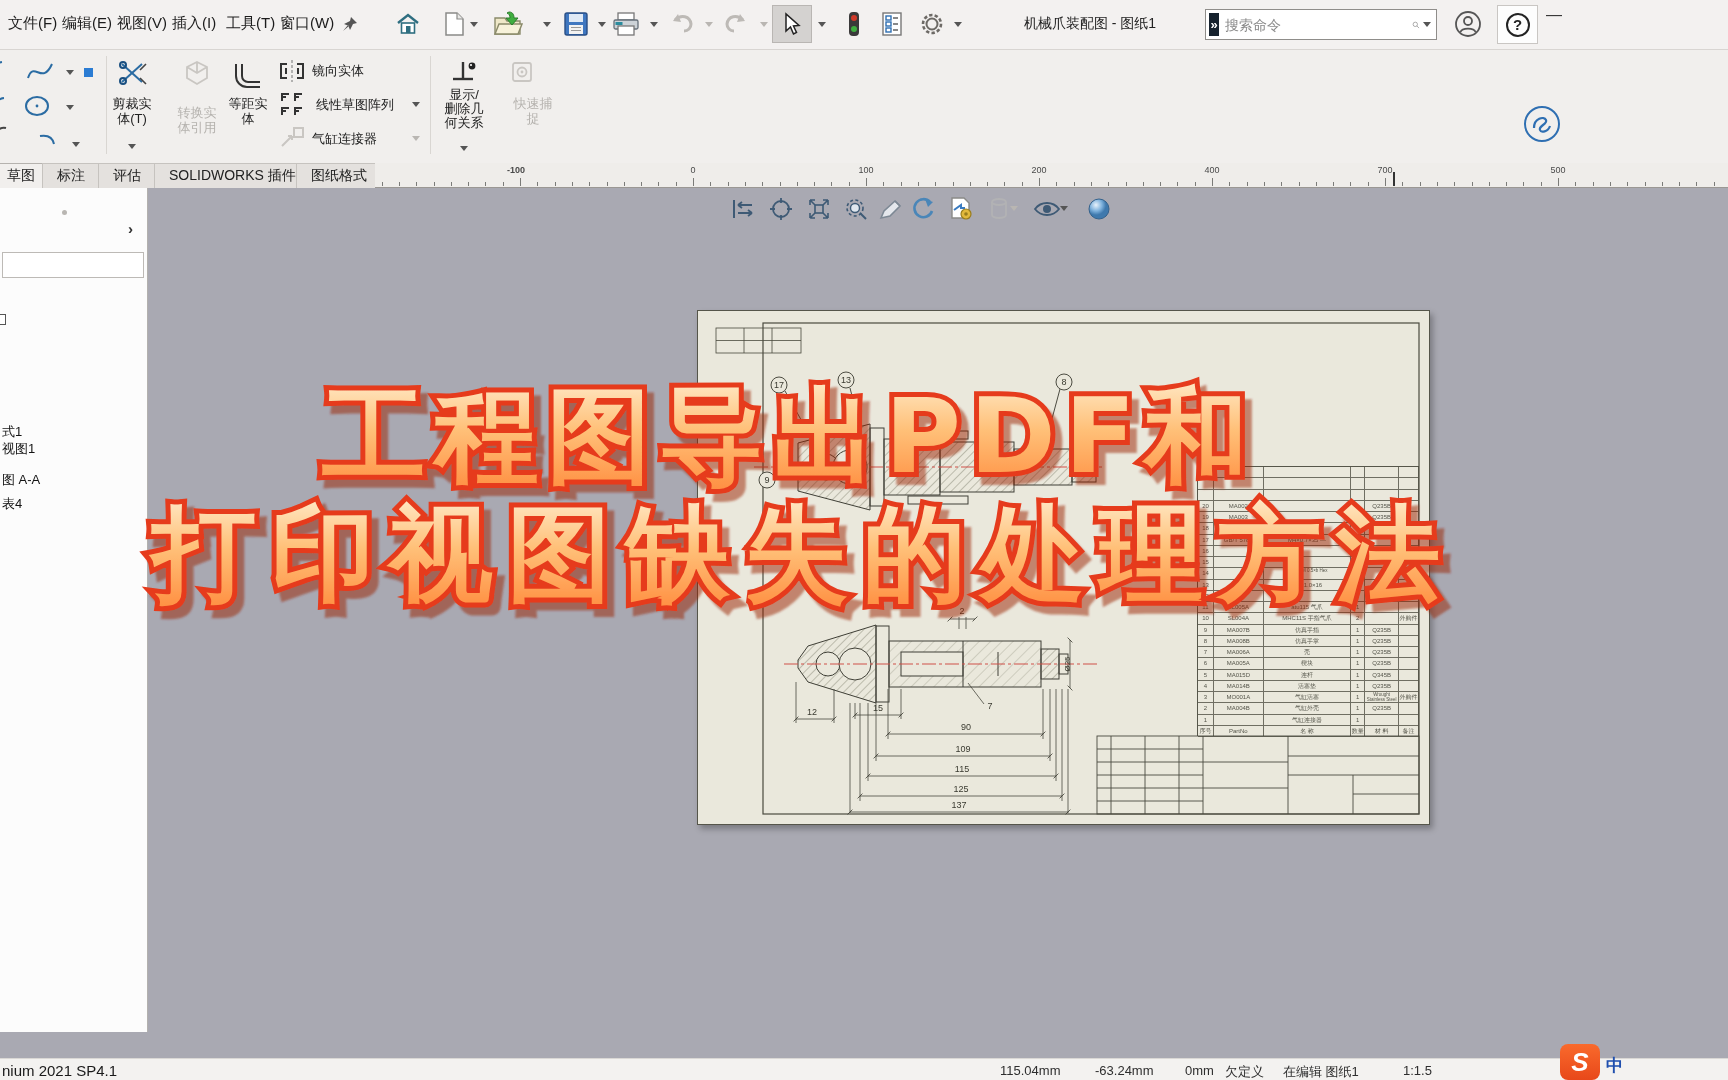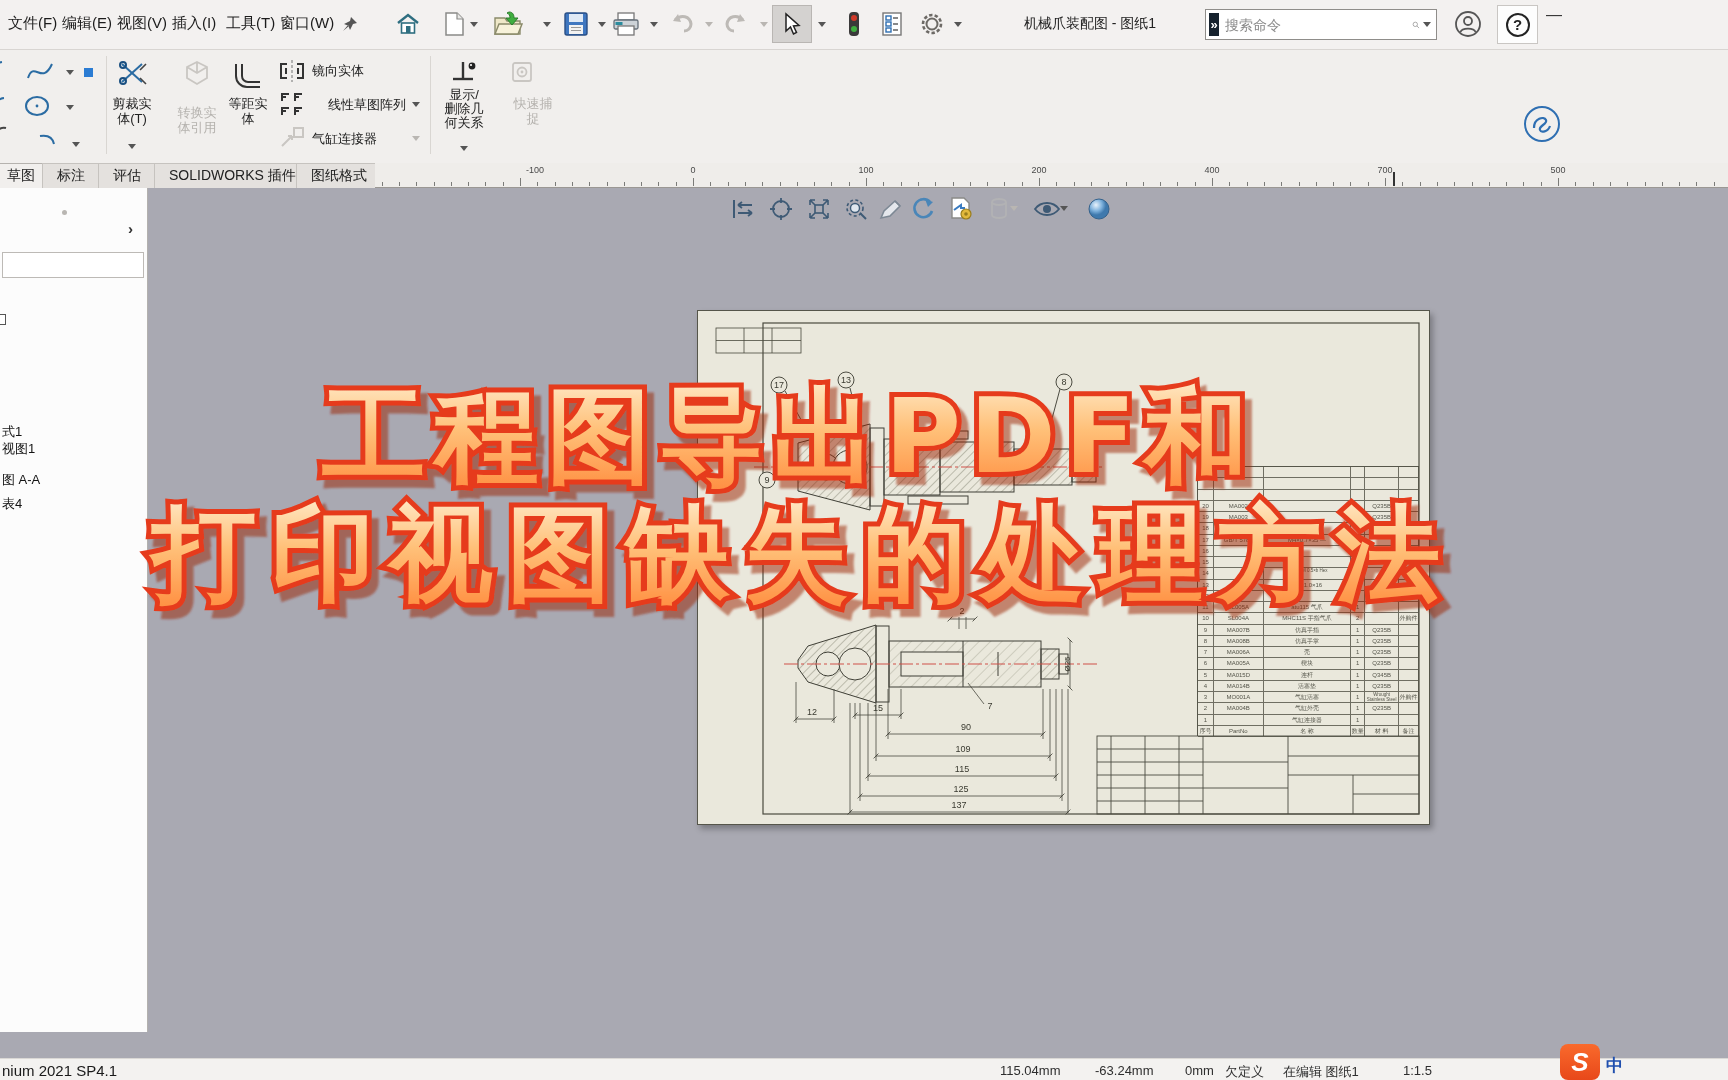--- a/index.html
+++ b/index.html
@@ -259,21 +259,21 @@
       <span class="rowlabel abs" style="left:36px; top:4px">镜向实体</span>
 
       <svg class="abs" style="left:2px; top:33px" width="28" height="26" viewBox="0 0 28 26">
         <g fill="none" stroke="#333" stroke-width="2">
             <path d="M4 10 L4 3 L11 3 M4 6 L8 6"></path>
             <path d="M17 10 L17 3 L24 3 M17 6 L21 6"></path>
             <path d="M4 24 L4 17 L11 17 M4 20 L8 20"></path>
             <path d="M17 24 L17 17 L24 17 M17 20 L21 20"></path>
           </g>
       </svg>
-      <span class="rowlabel abs" style="left:52px; top:38px">线性草图阵列</span>
+      <span class="rowlabel abs" style="left:40px; top:38px">线性草图阵列</span>
       <span class="caret" style="left:136px; top:44px"></span>
 
       <svg class="abs" style="left:2px; top:68px" width="28" height="24" viewBox="0 0 28 24">
         <path d="M4 20 L14 10 M14 10 L10 10 M14 10 L14 14" fill="none" stroke="#c9c6c2" stroke-width="2"></path>
         <rect x="16" y="2" width="9" height="9" fill="none" stroke="#c9c6c2" stroke-width="2"></rect>
       </svg>
       <span class="rowlabel dis abs" style="left:36px; top:72px">气缸连接器</span>
       <span class="caret dis" style="left:136px; top:78px"></span>
     </div>
 
@@ -397,21 +397,21 @@
         <div class="rtick" style="left: 1183px; height: 8px;"></div>
         <div class="rtick" style="left: 1200.3px; height: 4px;"></div>
         <div class="rtick" style="left: 1217.6px; height: 4px;"></div>
         <div class="rtick" style="left: 1234.9px; height: 4px;"></div>
         <div class="rtick" style="left: 1252.2px; height: 4px;"></div>
         <div class="rtick" style="left: 1269.5px; height: 4px;"></div>
         <div class="rtick" style="left: 1286.8px; height: 4px;"></div>
         <div class="rtick" style="left: 1304.1px; height: 4px;"></div>
         <div class="rtick" style="left: 1321.4px; height: 4px;"></div>
         <div class="rtick" style="left: 1338.7px; height: 4px;"></div>
-        <div class="rlab" style="left: 160px;">-100</div>
+        <div class="rlab" style="left: 141px; font-weight: bold;">-100</div>
         <div class="rlab" style="left: 318px;">0</div>
         <div class="rlab" style="left: 491px;">100</div>
         <div class="rlab" style="left: 664px;">200</div>
         <div class="rlab" style="left: 837px;">400</div>
         <div class="rlab" style="left: 1010px;">700</div>
         <div class="rlab" style="left: 1183px;">500</div>
         <div class="rtick" style="left: 1018px; height: 14px; width: 2px; background: rgb(51, 51, 51);"></div>
       </div>
   </div>
 

